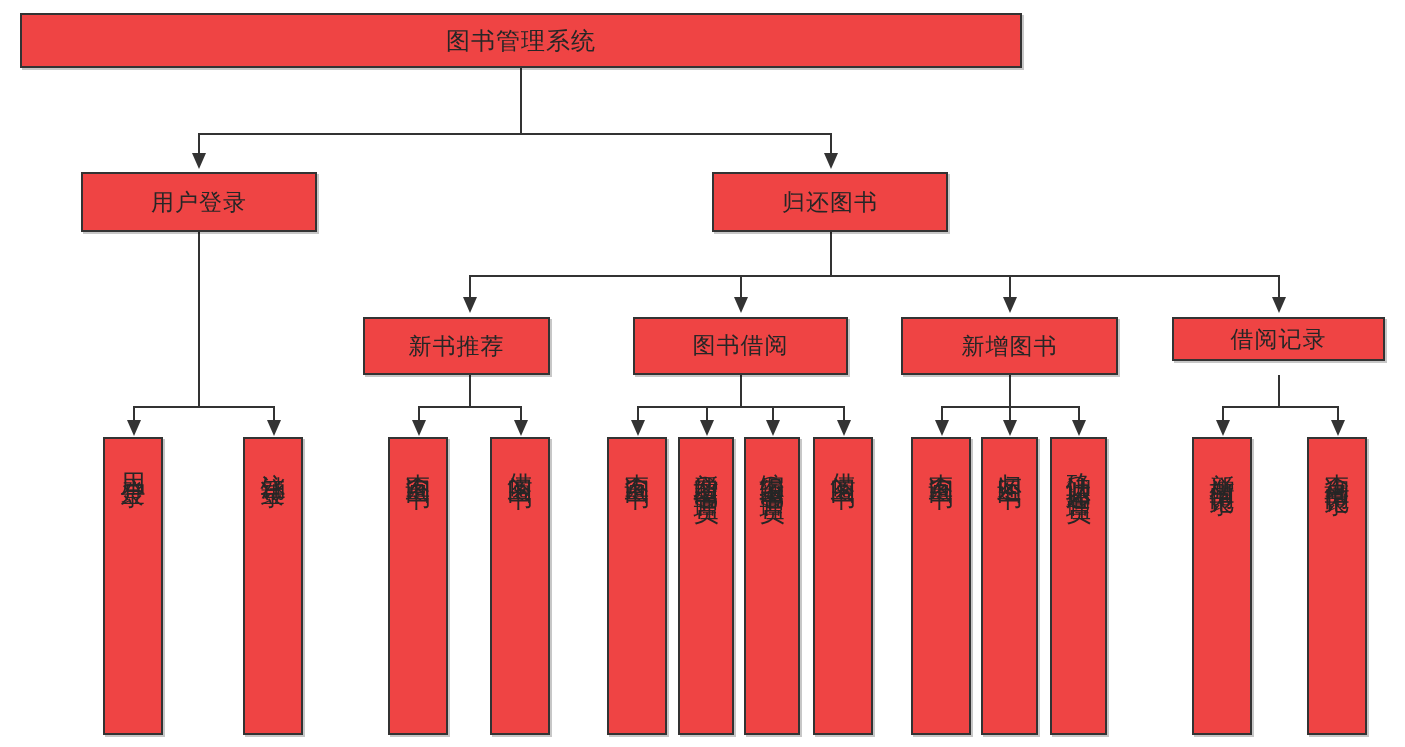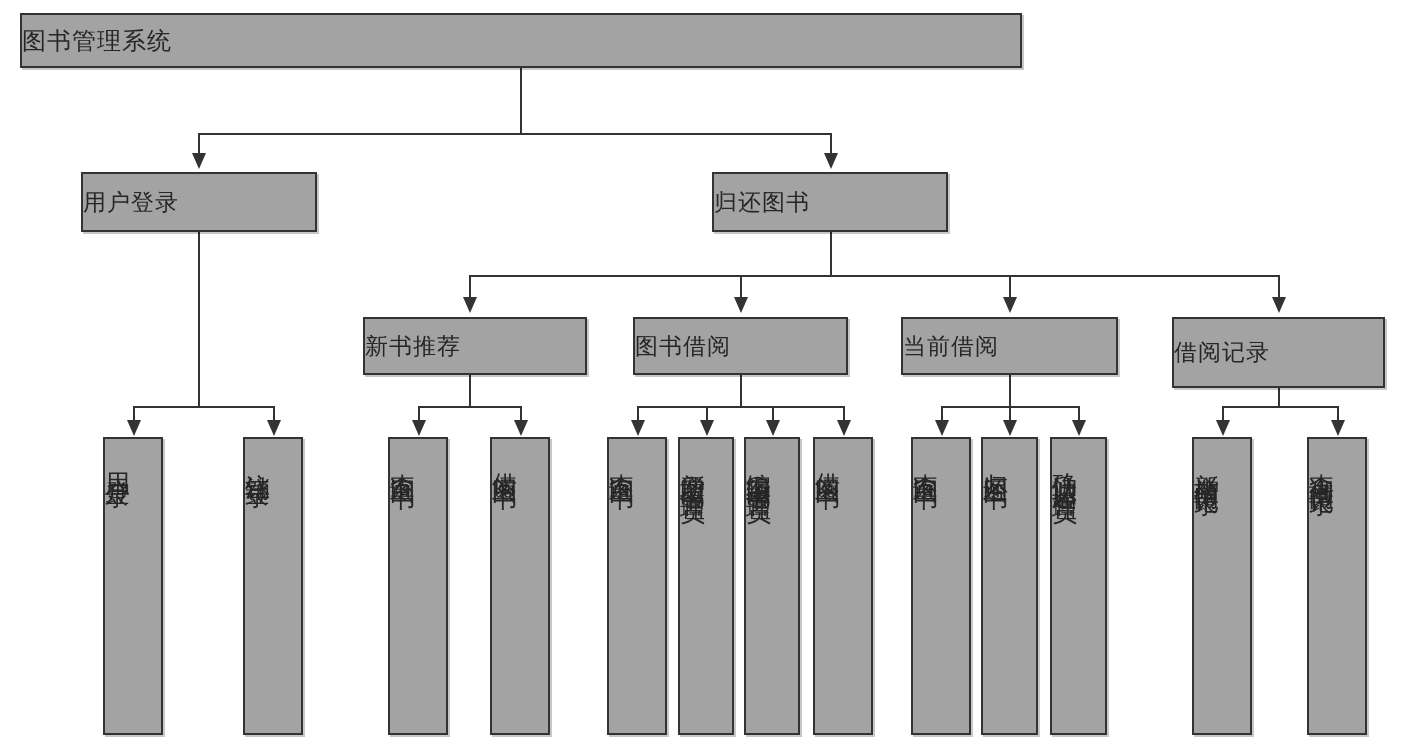--- a/index.html
+++ b/index.html
@@ -11,26 +11,26 @@
     overflow:hidden;
     position:relative;
   }
   #diagram{
     position:absolute;left:0;top:0;width:1405px;height:747px;
   }
   
   .node{
     position:absolute;
     box-sizing:border-box;
-    background:#a3a3a3;
+    background:#ef4444;
     border:2px solid #333333;
     box-shadow:2px 2px 0 rgba(0,0,0,0.22);
     display:flex;
     align-items:center;
-    justify-content:flex-start;
+    justify-content:center;
     color:#262626;
     z-index:3;
   }
   .node .label{
     line-height:1.05;
     text-align:center;
     white-space:pre-line;
     color:#262626;
   }
   
@@ -116,30 +116,30 @@
   <div class="ln h" style="left:469px;top:275px;width:811px;"></div>
   <div class="ln v" style="left:469px;top:275px;height:24px;"></div>
   <div class="arrow" style="left:463px;top:297px;"></div>
   <div class="ln v" style="left:740px;top:275px;height:24px;"></div>
   <div class="arrow" style="left:734px;top:297px;"></div>
   <div class="ln v" style="left:1009px;top:275px;height:24px;"></div>
   <div class="arrow" style="left:1003px;top:297px;"></div>
   <div class="ln v" style="left:1278px;top:275px;height:24px;"></div>
   <div class="arrow" style="left:1272px;top:297px;"></div>
 
-  <div class="node horiz" style="left:363px;top:317px;width:224px;height:58px;">
+  <div class="node horiz" style="left:363px;top:317px;width:187px;height:58px;">
     <span class="label">新书推荐</span>
   </div>
-  <div class="node horiz" style="left:633px;top:317px;width:215px;height:58px;">
+  <div class="node horiz" style="left:633px;top:317px;width:215px;height:58px;font-family:Liberation Serif, serif;">
     <span class="label">图书借阅</span>
   </div>
   <div class="node horiz" style="left:901px;top:317px;width:217px;height:58px;">
-    <span class="label">当前借阅</span>
-  </div>
-  <div class="node horiz" style="left:1172px;top:317px;width:213px;height:71px;">
+    <span class="label">新增图书</span>
+  </div>
+  <div class="node horiz" style="left:1172px;top:317px;width:213px;height:44px;">
     <span class="label">借阅记录</span>
   </div>
 
   <div class="ln v" style="left:469px;top:375px;height:32px;"></div>
   <div class="ln h" style="left:418px;top:406px;width:104px;"></div>
   <div class="ln v" style="left:418px;top:406px;height:16px;"></div>
   <div class="arrow" style="left:412px;top:420px;"></div>
   <div class="ln v" style="left:520px;top:406px;height:16px;"></div>
   <div class="arrow" style="left:514px;top:420px;"></div>
 

